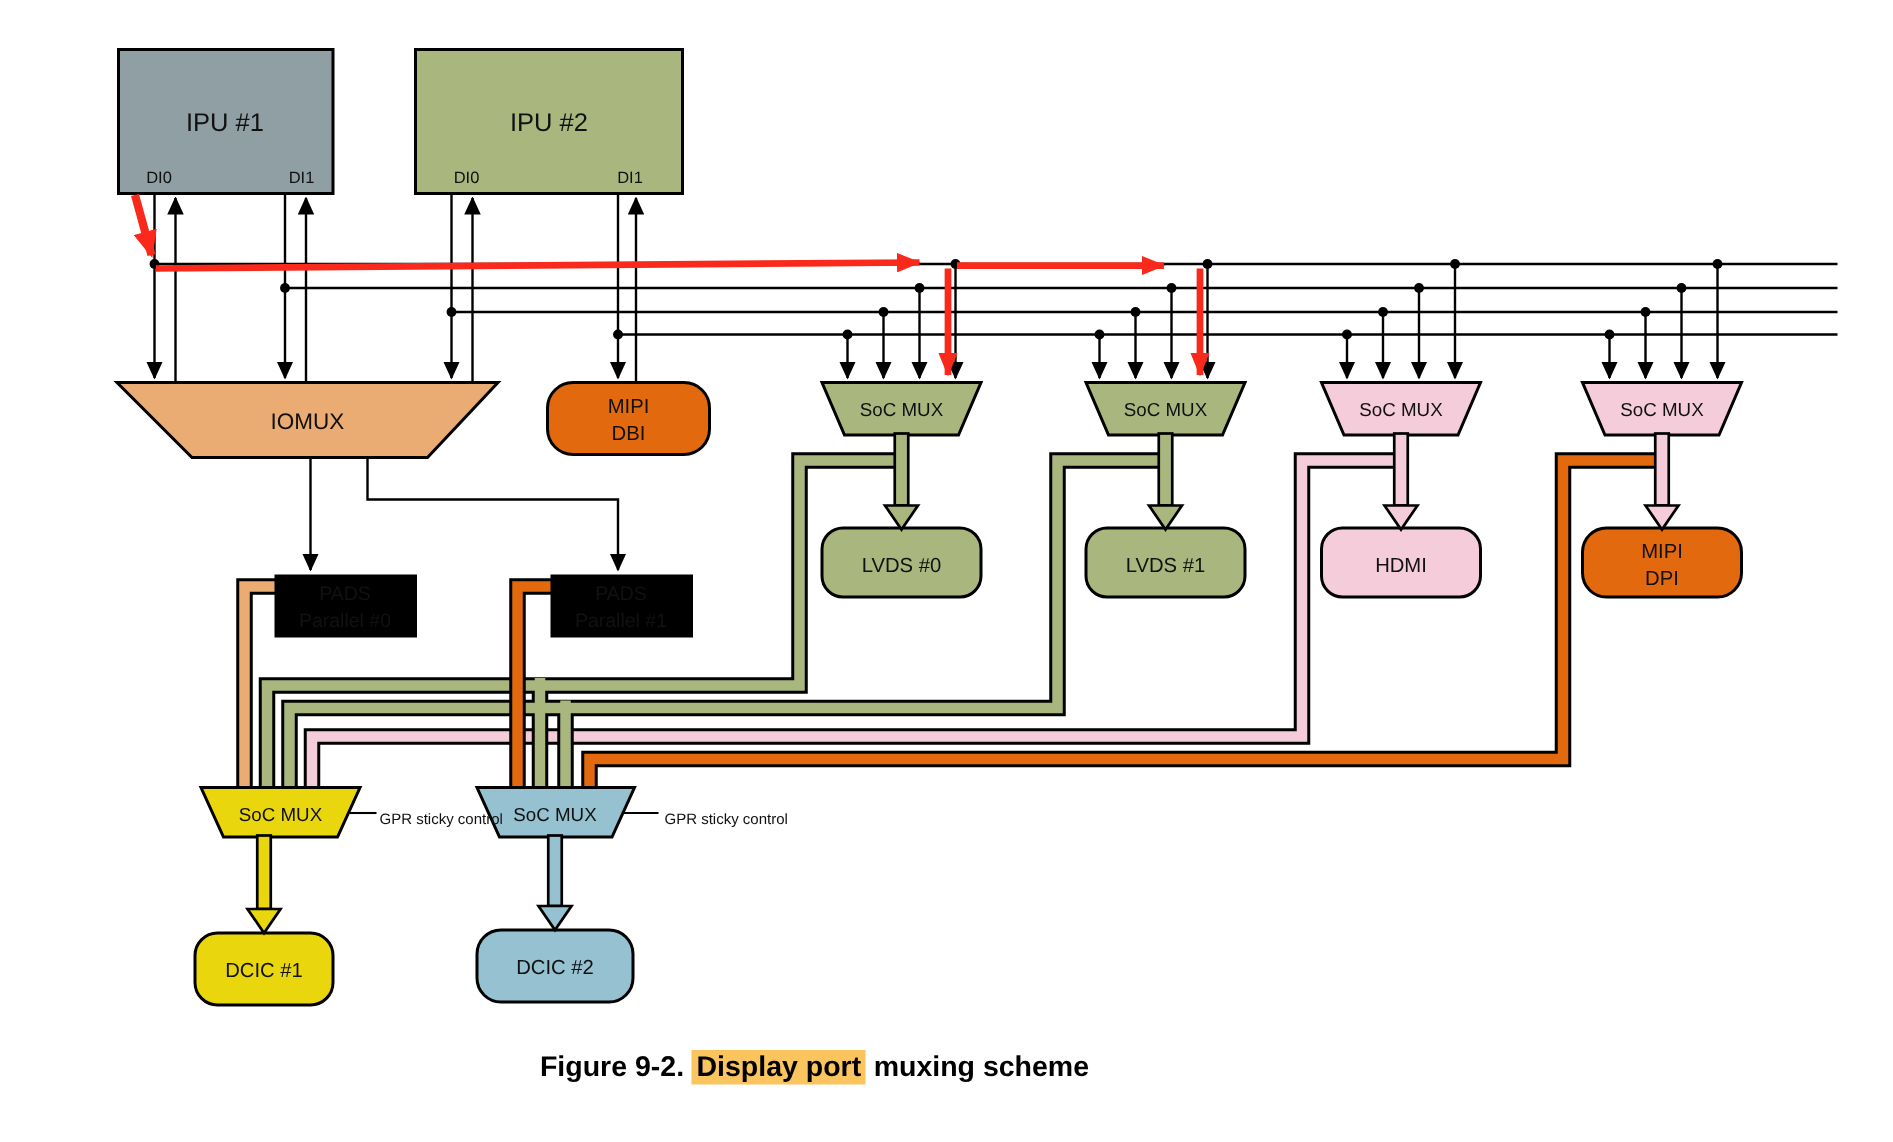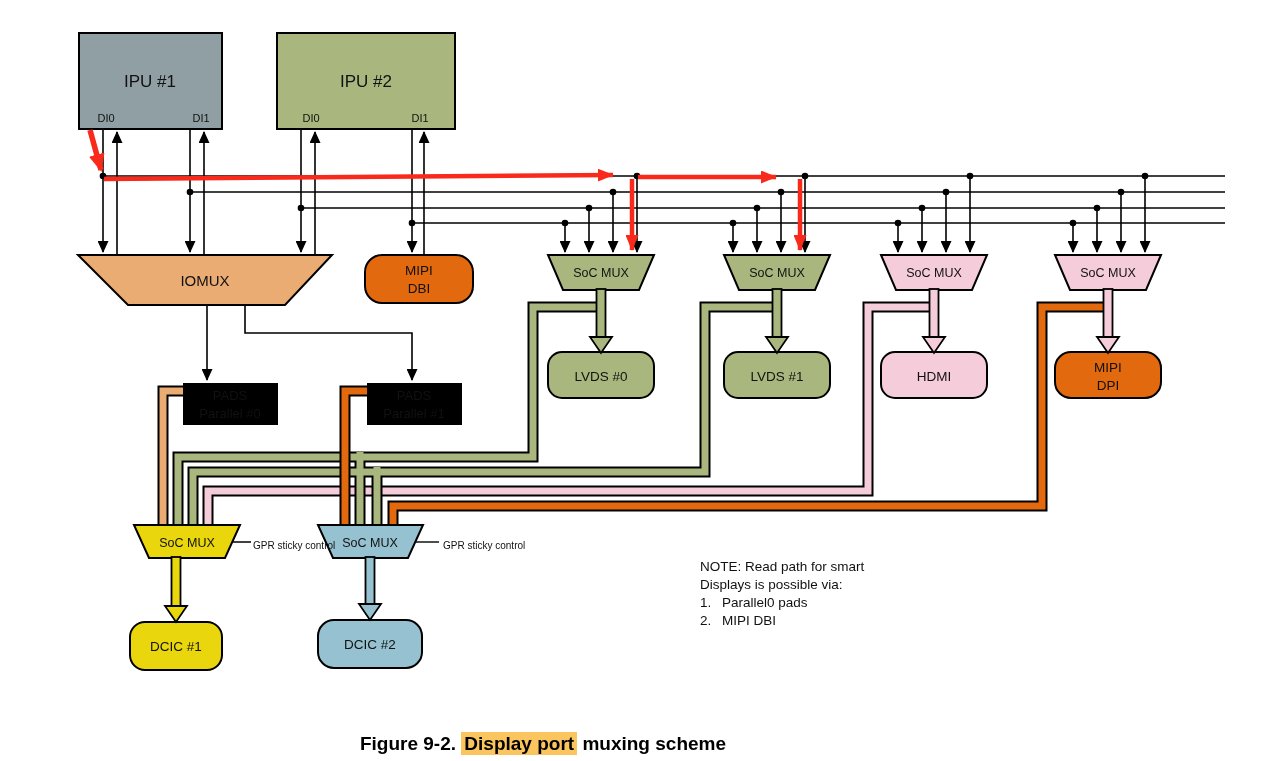--- a/index.html
+++ b/index.html
@@ -4,21 +4,21 @@
 <style>
   html,body{margin:0;padding:0;background:#ffffff;}
   .stage{position:relative;width:1262px;height:761px;background:#ffffff;overflow:hidden;
          font-family:"Liberation Sans",sans-serif;border-radius:31px;}
   .stage svg{position:absolute;left:0;top:0;}
   svg text{font-family:"Liberation Sans",sans-serif;fill:#111;}
   .note-block{position:absolute;left:700px;top:558px;font-size:13.5px;line-height:18px;color:#111;}
   .note-item{display:flex;}
   .note-item .num{width:22px;}
   .caption{position:absolute;left:0;top:701px;width:1086px;text-align:center;
-           font-size:19px;font-weight:bold;color:#000;margin-top:32px;}
+           font-size:19px;font-weight:bold;color:#000;}
   .caption .hl{background:#FAC45F;padding:1px 3px;}
   .caption span{white-space:pre;}
 </style>
 </head>
 <body>
 
 <div class="stage">
 <svg width="1262" height="761" viewBox="0 0 1262 761">
   <defs>
     <marker id="ab" markerUnits="userSpaceOnUse" markerWidth="12" markerHeight="11" refX="11" refY="5.5" orient="auto">
@@ -190,29 +190,17 @@
 
   <g fill="none">
     <line x1="90" y1="130" x2="101" y2="170" stroke="#F9291C" stroke-width="5.5" marker-end="url(#arb)"></line>
     <line x1="104" y1="179" x2="613" y2="175" stroke="#F9291C" stroke-width="4.5" marker-end="url(#ar)"></line>
     <line x1="638" y1="177" x2="776" y2="177" stroke="#F9291C" stroke-width="4.5" marker-end="url(#ar)"></line>
     <line x1="632" y1="179" x2="632" y2="250" stroke="#F9291C" stroke-width="4.5" marker-end="url(#ar)"></line>
     <line x1="800" y1="179" x2="800" y2="250" stroke="#F9291C" stroke-width="4.5" marker-end="url(#ar)"></line>
   </g>
 </svg>
 
-<div class="note-block">
-  <div>NOTE: Read path for smart</div>
-  <div>Displays is possible via:</div>
-  <div class="note-item">
-    <span class="num">1.</span>
-    <span>Parallel0 pads</span>
-  </div>
-  <div class="note-item">
-    <span class="num">2.</span>
-    <span>MIPI DBI</span>
-  </div>
-</div>
 
 <div class="caption">
   <span>Figure 9-2. </span><span class="hl">Display port</span><span> muxing scheme</span>
 </div>
 </div>
 
 </body></html>

